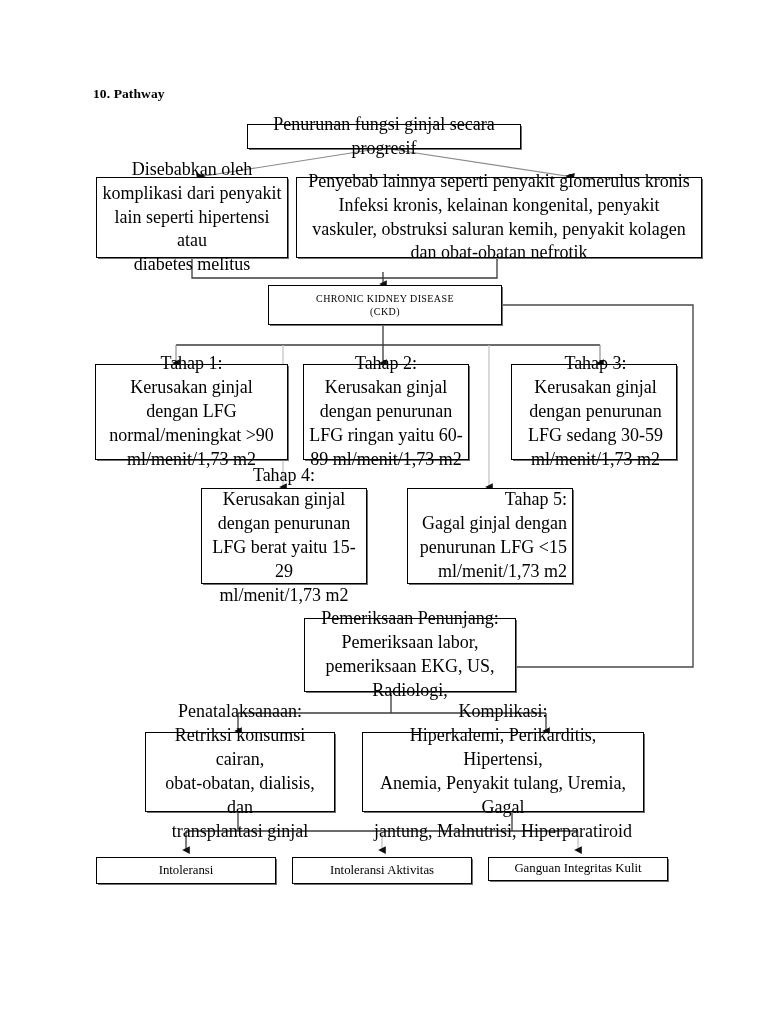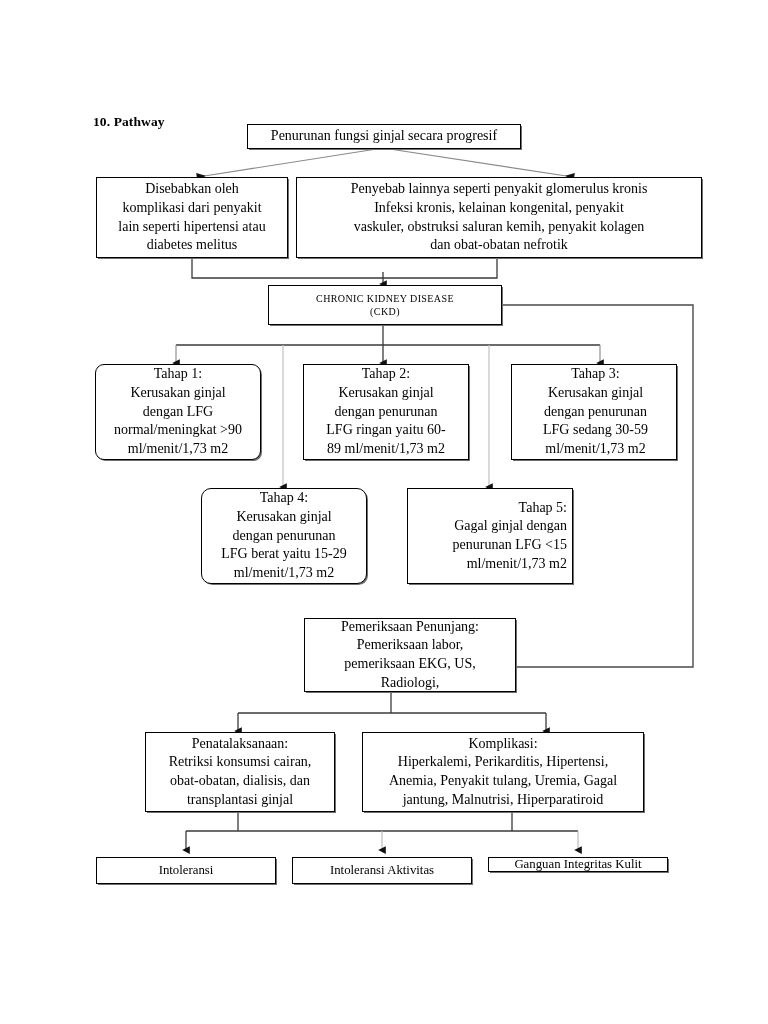--- a/index.html
+++ b/index.html
@@ -26,42 +26,41 @@
 
   #heading {
     position: absolute;
     left: 93px;
     top: 86px;
     font-family: "Liberation Serif", "DejaVu Serif", serif;
     font-weight: bold;
     font-size: 13.5px;
     letter-spacing: 0.1px;
     white-space: nowrap;
-    margin-top: 28px;
   }
 
   #connectors {
     position: absolute;
     left: 0; top: 0;
     width: 768px;
     height: 1024px;
     pointer-events: none;
   }
 
   .node {
     position: absolute;
     box-sizing: border-box;
     border: 1.3px solid #000000;
     background: #ffffff;
     display: flex;
     align-items: center;
     justify-content: center;
     text-align: center;
     font-family: "Liberation Serif", "DejaVu Serif", serif;
-    font-size: 14px;
+    font-size: 18px;
     line-height: 1.33;
     padding: 2px 5px;
     box-shadow: 1.5px 1.5px 0 -0.5px #707070;
   }
 
   .node .txt {
     display: block;
     white-space: pre-line;
     width: 100%;
   }
@@ -182,21 +181,21 @@
 Infeksi kronis, kelainan kongenital, penyakit
 vaskuler, obstruksi saluran kemih, penyakit kolagen
 dan obat-obatan nefrotik</span>
   </div>
 
   <div class="node node-ckd" style="left:268px; top:285px; width:234px; height:40px;">
     <span class="txt">CHRONIC KIDNEY DISEASE
 (CKD)</span>
   </div>
 
-  <div class="node" style="left:95px; top:364px; width:166px; height:96px;border-radius:9px;">
+  <div class="node" style="left:95px; top:364px; width:193px; height:96px;">
     <span class="txt">Tahap 1:
 Kerusakan ginjal
 dengan LFG
 normal/meningkat &gt;90
 ml/menit/1,73 m2</span>
   </div>
 
   <div class="node" style="left:303px; top:364px; width:166px; height:96px;">
     <span class="txt">Tahap 2:
 Kerusakan ginjal
@@ -206,21 +205,21 @@
   </div>
 
   <div class="node" style="left:511px; top:364px; width:166px; height:96px;padding-left:8px;">
     <span class="txt">Tahap 3:
 Kerusakan ginjal
 dengan penurunan
 LFG sedang 30-59
 ml/menit/1,73 m2</span>
   </div>
 
-  <div class="node" style="left:201px; top:488px; width:166px; height:96px;border-radius:10px;">
+  <div class="node" style="left:201px; top:488px; width:166px; height:96px;">
     <span class="txt">Tahap 4:
 Kerusakan ginjal
 dengan penurunan
 LFG berat yaitu 15-29
 ml/menit/1,73 m2</span>
   </div>
 
   <div class="node" style="left:407px; top:488px; width:166px; height:96px;text-align:right;">
     <span class="txt">Tahap 5:
 Gagal ginjal dengan
@@ -250,17 +249,17 @@
   </div>
 
   <div class="node node-outcome" style="left:96px; top:857px; width:180px; height:27px;">
     <span class="txt">Intoleransi</span>
   </div>
 
   <div class="node node-outcome" style="left:292px; top:857px; width:180px; height:27px;">
     <span class="txt">Intoleransi Aktivitas</span>
   </div>
 
-  <div class="node node-outcome" style="left:488px; top:857px; width:180px; height:15px;">
+  <div class="node node-outcome" style="left:488px; top:857px; width:180px; height:24px;">
     <span class="txt">Ganguan Integritas Kulit</span>
   </div>
 
 </div>
 
 </body></html>

